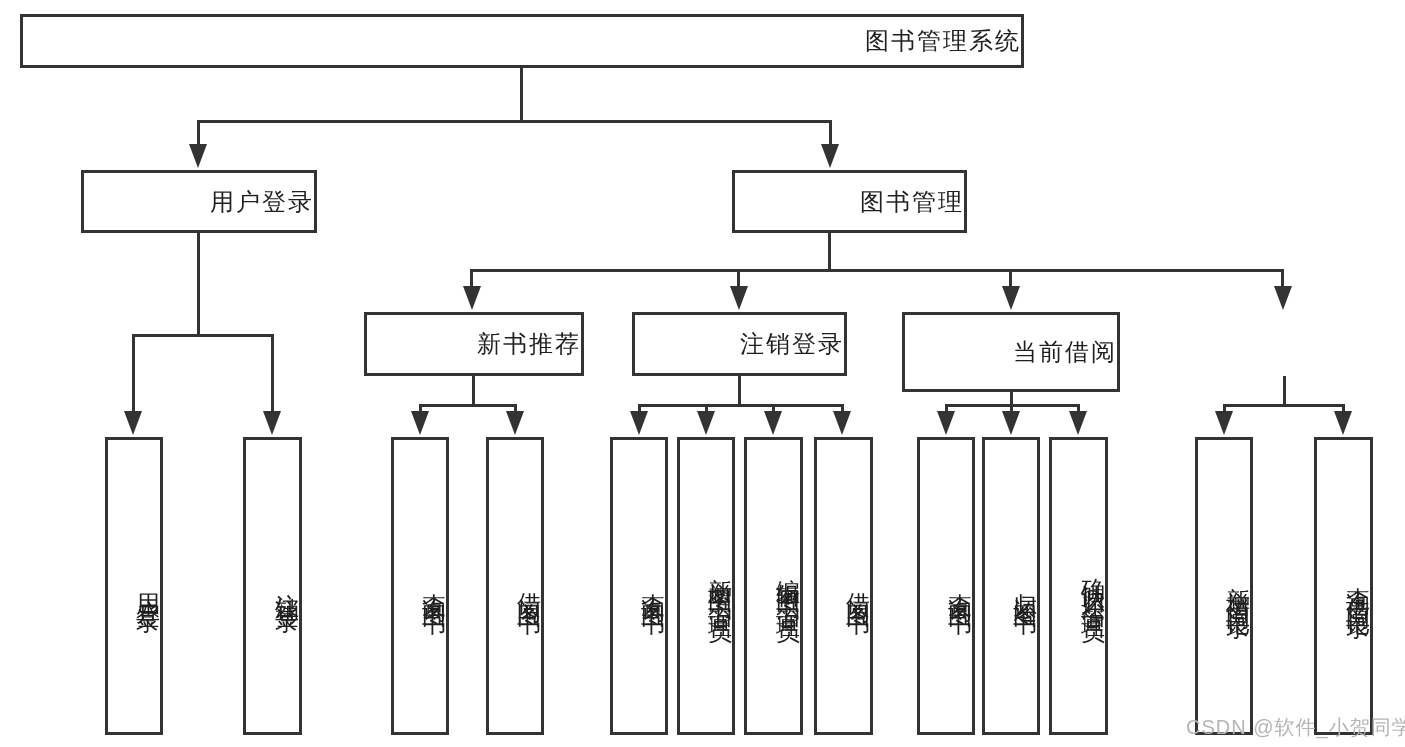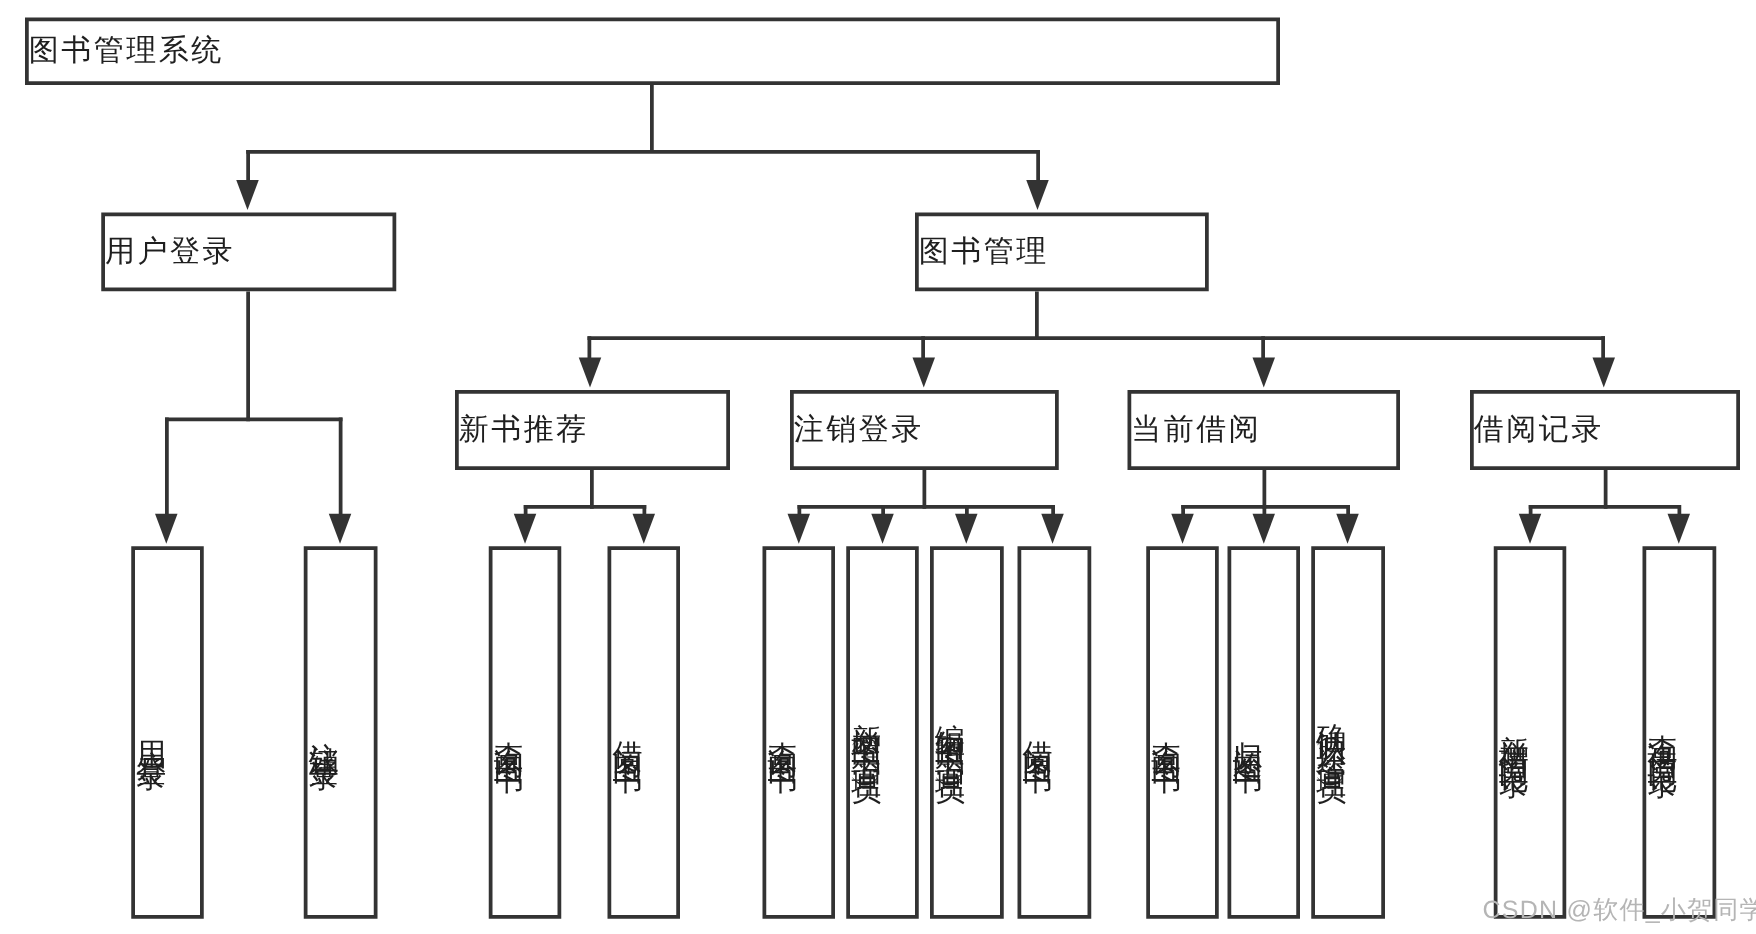--- a/index.html
+++ b/index.html
@@ -8,21 +8,21 @@
     width:1405px;height:747px;
     background:var(--bg,#fff);
     overflow:hidden;
     font-family:"Liberation Sans","DejaVu Sans",sans-serif;
   }
   .box{
     position:absolute;
     background:var(--boxbg,#fff);
     border:3px solid var(--border,#333);
     box-sizing:border-box;
-    display:flex;align-items:center;justify-content:flex-start;
+    display:flex;align-items:center;justify-content:flex-end;
   }
   .lbl{
     font-size:24px;
     color:var(--text,#1f1f1f);
     letter-spacing:2px;
     white-space:nowrap;
     line-height:1;
   }
   .vbox .lbl{
     writing-mode:vertical-rl;
@@ -112,25 +112,22 @@
     </div>
     <div class="box" style="left: 732px; top: 170px; width: 235px; height: 63px;">
       <span class="lbl">图书管理</span>
     </div>
     <div class="box" style="left: 364px; top: 312px; width: 220px; height: 64px;">
       <span class="lbl">新书推荐</span>
     </div>
     <div class="box" style="left: 632px; top: 312px; width: 215px; height: 64px;">
       <span class="lbl">注销登录</span>
     </div>
-    <div class="box" style="left: 902px; top: 312px; width: 218px; height: 64px;">
+    <div class="box" style="left: 902px; top: 312px; width: 218px; height: 80px;">
       <span class="lbl">当前借阅</span>
-    </div>
-    <div class="box" style="left: 1176px; top: 312px; width: 216px; height: 64px;">
-      <span class="lbl">借阅记录</span>
     </div>
     <div class="box vbox" style="left: 105px; top: 437px; width: 58px; height: 298px;">
       <span class="lbl">用户登录</span>
     </div>
     <div class="box vbox" style="left: 243px; top: 437px; width: 59px; height: 298px;">
       <span class="lbl">注销登录</span>
     </div>
     <div class="box vbox" style="left: 391px; top: 437px; width: 58px; height: 298px;">
       <span class="lbl">查询图书</span>
     </div>

